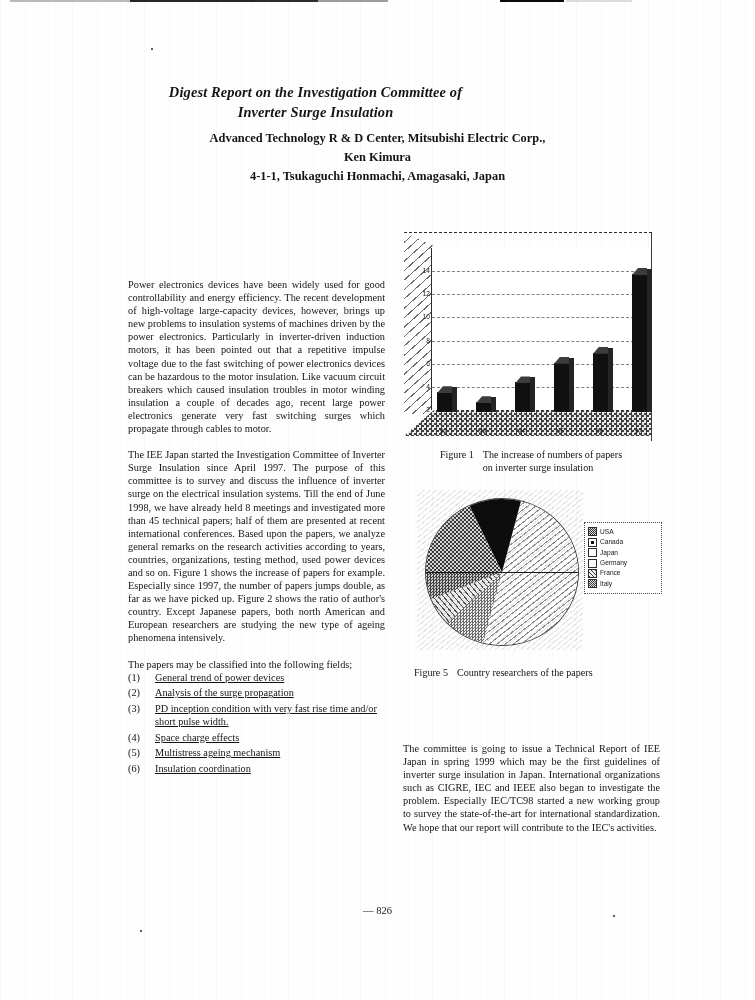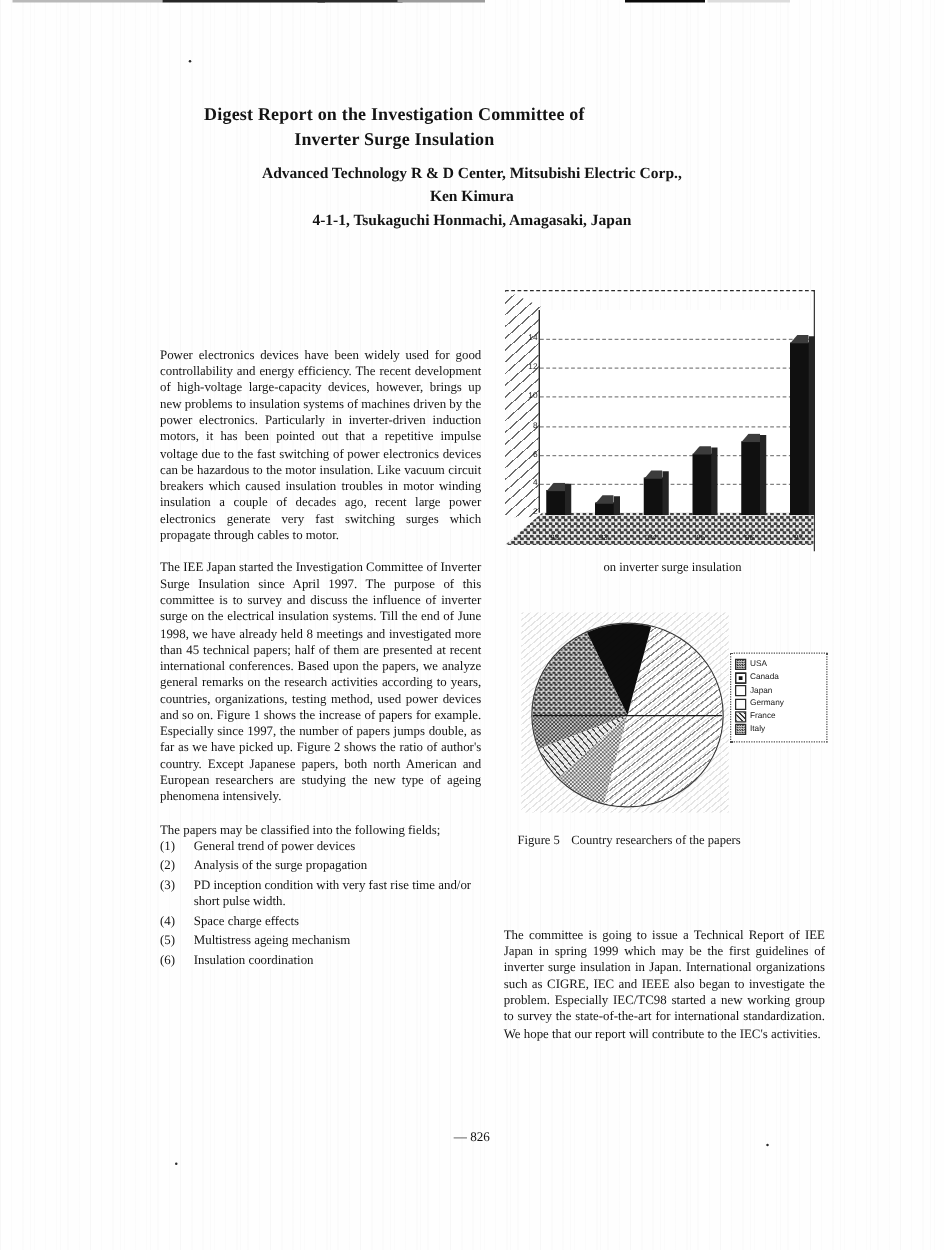--- a/index.html
+++ b/index.html
@@ -25,39 +25,39 @@
   }
   .scan-marks{position:absolute;top:0;left:0;width:755px;height:4px;}
   .scan-marks i{position:absolute;top:0;height:2px;display:block;}
 
   .sheet{position:absolute;left:0;top:0;width:755px;height:1000px;}
 
   
   .title{
     position:absolute;left:0;top:82px;width:631px;
     text-align:center;font-weight:bold;font-size:14.4px;
-    line-height:20px;letter-spacing:0.15px;
+    line-height:20px;letter-spacing:0.15px;font-style:italic;
   }
   .byline{
     position:absolute;left:0;top:129px;width:755px;
     text-align:center;font-weight:bold;font-size:12.4px;line-height:19px;
   }
 
   
   .col{position:absolute;width:257px;font-size:10.3px;line-height:13.1px;margin-top:46px;}
   .col-left{left:128px;top:232px;}
   .col-right{left:403px;}
   .para{margin:0 0 13px 0;text-align:justify;}
   .tight{margin-bottom:0;}
 
   
   .flist{margin:0;padding:0;list-style:none;}
   .flist li{display:flex;margin-bottom:2.5px;font-size:10.3px;line-height:13.1px;}
   .flist .num{width:27px;flex:none;}
-  .flist .txt{flex:1;}
+  .flist .txt{flex:1;text-decoration:underline;}
 
   
   .cap{font-size:10.1px;line-height:13px;text-align:center;}
   .cap .lbl{margin-right:9px;}
   .cap-indent{padding-left:14px;}
 
   
   #fig1{position:absolute;left:404px;top:232px;width:247px;height:208px;}
   .chart-frame{
     position:absolute;left:0;top:0;width:247px;height:208px;
@@ -306,20 +306,23 @@
       <span>'92</span>
       <span>'93</span>
       <span>'94</span>
       <span>'95</span>
       <span>'96</span>
       <span>'97</span>
     </div>
   </div>
 
   <div id="fig1cap" class="cap">
+    <div>
+      <span class="lbl">Figure 1</span><span>The increase of numbers of papers</span>
+    </div>
     <div class="cap-indent">on inverter surge insulation</div>
   </div>
 
   <div id="fig2">
     <div class="pie-box">
       <div class="pie">
         <div class="slice sl-japan" style="clip-path: polygon(50% 50%, 79.84% -66.23%, 97.66% -60.13%, 114.3% -51.32%, 129.36% -40.01%, 142.46% -26.49%, 153.29% -11.08%, 161.57% 5.83%, 167.11% 23.82%, 169.76% 42.47%, 169.47% 61.29%, 166.23% 79.84%, 160.13% 97.66%, 151.32% 114.3%, 140.01% 129.36%, 126.49% 142.46%, 111.08% 153.29%, 94.17% 161.57%, 76.18% 167.11%, 57.53% 169.76%, 38.71% 169.47%, 20.16% 166.23%);"></div>
         <div class="slice sl-usa" style="clip-path: polygon(50% 50%, -70% 50%, -68.8% 33.09%, -65.24% 16.52%, -59.37% 0.62%, -51.32% -14.3%, -41.25% -27.93%, -29.36% -40.01%, -15.88% -50.3%, -1.09% -58.58%);"></div>
         <div class="slice sl-germany" style="clip-path: polygon(50% 50%, 20.16% 166.23%, 4.08% 160.87%, -11.08% 153.29%, -25.03% 143.65%, -37.48% 132.15%);"></div>
         <div class="slice sl-france" style="clip-path: polygon(50% 50%, -37.48% 132.15%, -47.08% 120.53%, -55.16% 107.81%, -61.57% 94.17%);"></div>

